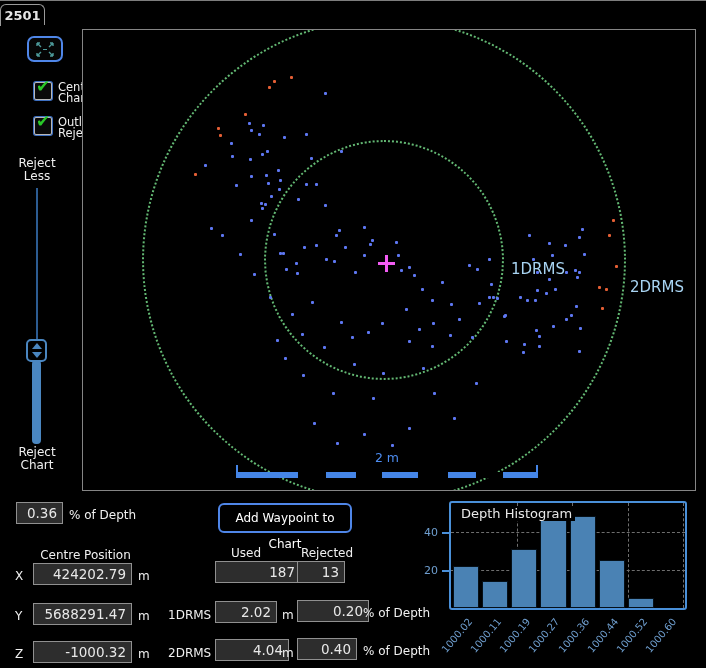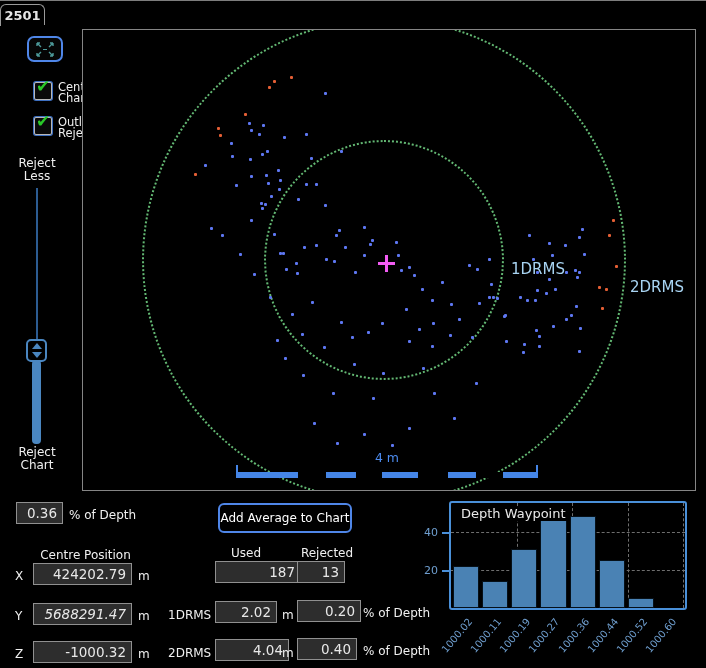--- a/index.html
+++ b/index.html
@@ -279,61 +279,61 @@
   <div class="drms" id="lab1drms" style="left: 428px; top: 230px;">1DRMS</div>
   <div class="drms" id="lab2drms" style="left: 547px; top: 248px;">2DRMS</div>
   <div id="scalebar" style="left: 153px; top: 442px; width: 302px; height: 6px;">
       <div class="sb-dark" style="left: 62px; width: 28px;"></div>
       <div class="sb-dark" style="left: 120px; width: 26px;"></div>
       <div class="sb-dark" style="left: 182px; width: 30px;"></div>
       <div class="sb-dark" style="left: 240px; width: 27px;"></div>
     </div>
   <div class="sb-tick" id="sbt-l" style="left: 153px; top: 435px;"></div>
   <div class="sb-tick" id="sbt-r" style="left: 453px; top: 435px;"></div>
-  <div id="scale-label" style="left: 254px; top: 420px; width: 100px;">4 m</div>
+  <div id="scale-label" style="left: 254px; top: 420px; width: 100px;">2 m</div>
 </div>
 
 <div class="field" style="left:16px; top:502px; width:47px;">0.36</div>
 <div class="slabel" style="left:69px; top:508px;">% of Depth</div>
 
 <div class="slabel" style="left:33px; top:548px; width:105px; text-align:center;">Centre Position</div>
 
 <div class="slabel" style="left:15px; top:569px;">X</div>
 <div class="field" style="left:33px; top:563px; width:99px;">424202.79</div>
 <div class="slabel" style="left:138px; top:569px;">m</div>
 
 <div class="slabel" style="left:15px; top:609px;">Y</div>
-<div class="field" style="left:33px; top:603px; width:99px;font-style:italic;">5688291.47</div>
+<div class="field" style="left:33px; top:603px; width:99px;">5688291.47</div>
 <div class="slabel" style="left:138px; top:609px;">m</div>
 
 <div class="slabel" style="left:15px; top:647px;">Z</div>
 <div class="field" style="left:33px; top:641px; width:99px;">-1000.32</div>
 <div class="slabel" style="left:138px; top:647px;">m</div>
 
-<div class="abs" id="waypoint-btn">Add Average to Chart</div>
+<div class="abs" id="waypoint-btn">Add Waypoint to Chart</div>
 
 <div class="slabel" style="left:215px; top:546px; width:62px; text-align:center;">Used</div>
 <div class="slabel" style="left:297px; top:546px; width:60px; text-align:center;">Rejected</div>
 <div class="field" style="left:215px; top:561px; width:86px;">187</div>
 <div class="field" style="left:297px; top:561px; width:48px;">13</div>
 
 <div class="slabel" style="left:168px; top:608px;">1DRMS</div>
 <div class="field" style="left:215px; top:601px; width:62px;">2.02</div>
 <div class="slabel" style="left:282px; top:608px;">m</div>
-<div class="field" style="left:297px; top:600px; width:64px;">0.20</div>
+<div class="field" style="left:297px; top:600px; width:72px;">0.20</div>
 <div class="slabel" style="left:363px; top:606px;">% of Depth</div>
 
 <div class="slabel" style="left:168px; top:646px;">2DRMS</div>
 <div class="field" style="left:215px; top:639px; width:74px;">4.04</div>
 <div class="slabel" style="left:282px; top:646px;">m</div>
 <div class="field" style="left:297px; top:638px; width:60px;">0.40</div>
 <div class="slabel" style="left:363px; top:644px;">% of Depth</div>
 
 <div class="abs" id="hist-plot">
-  <div id="hist-title">Depth Waypoint</div>
+  <div id="hist-title">Depth Histogram</div>
   <div id="hist-grid">
       <div class="vgrid" style="left: 66px;"></div>
       <div class="vgrid" style="left: 121px;"></div>
       <div class="vgrid" style="left: 177px;"></div>
       <div class="vgrid" style="left: 232px;"></div>
       <div class="hgrid" style="top: 28.6364px;"></div>
       <div class="hgrid" style="top: 66.8182px;"></div>
     </div>
   <div id="hist-bars">
       <div class="bar" style="left: 1.5px; width: 26.25px; height: 42px;"></div>

